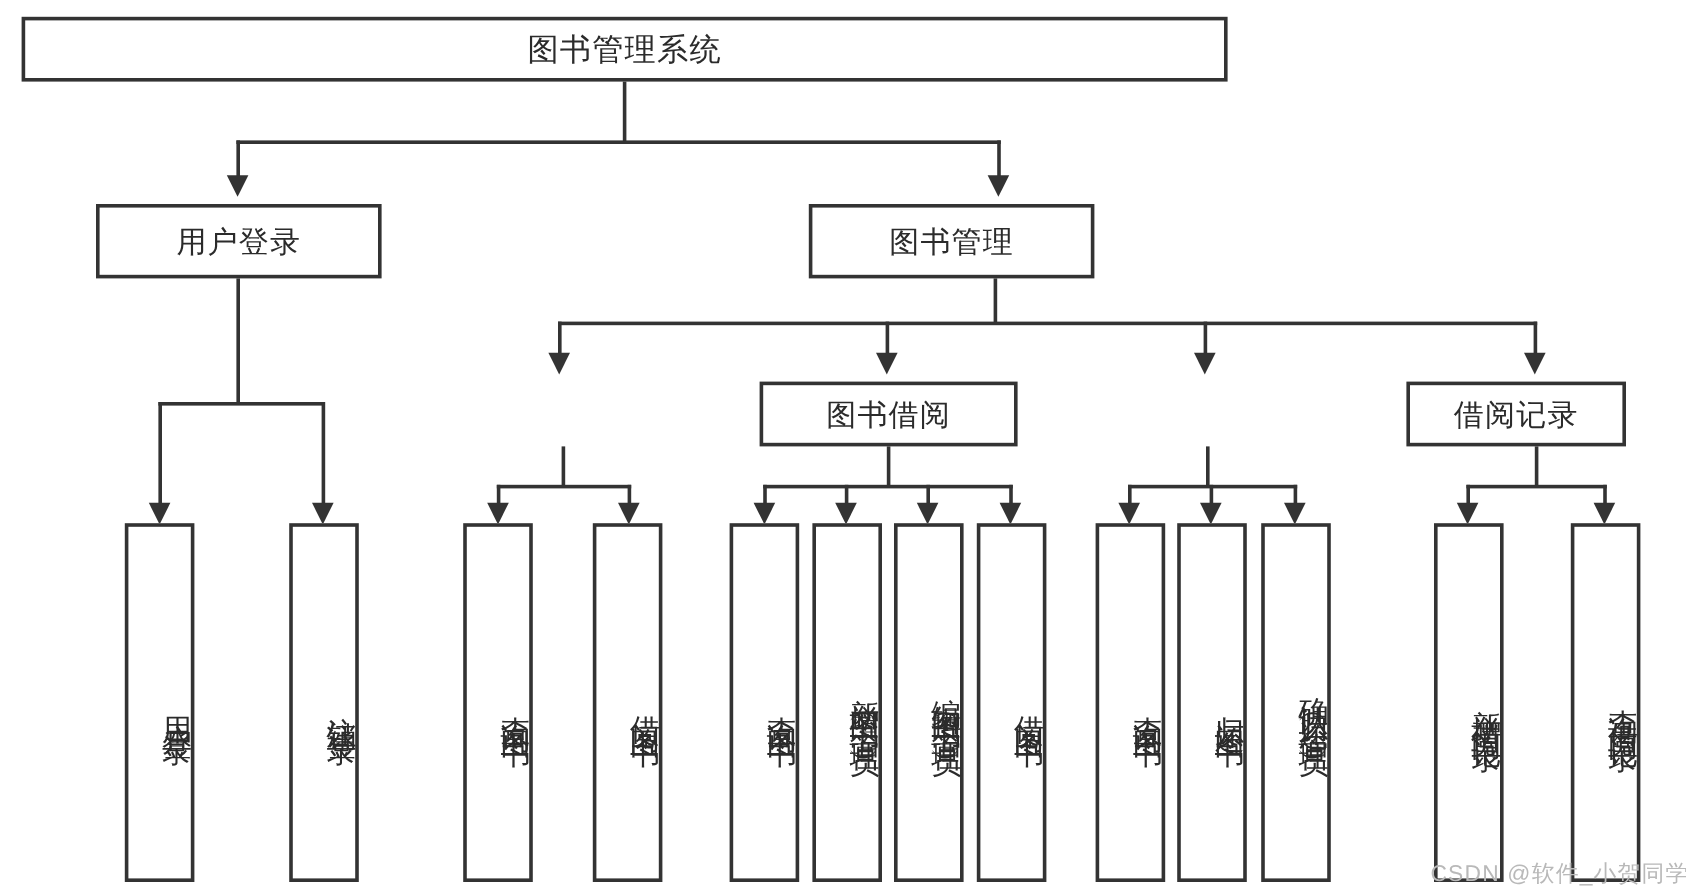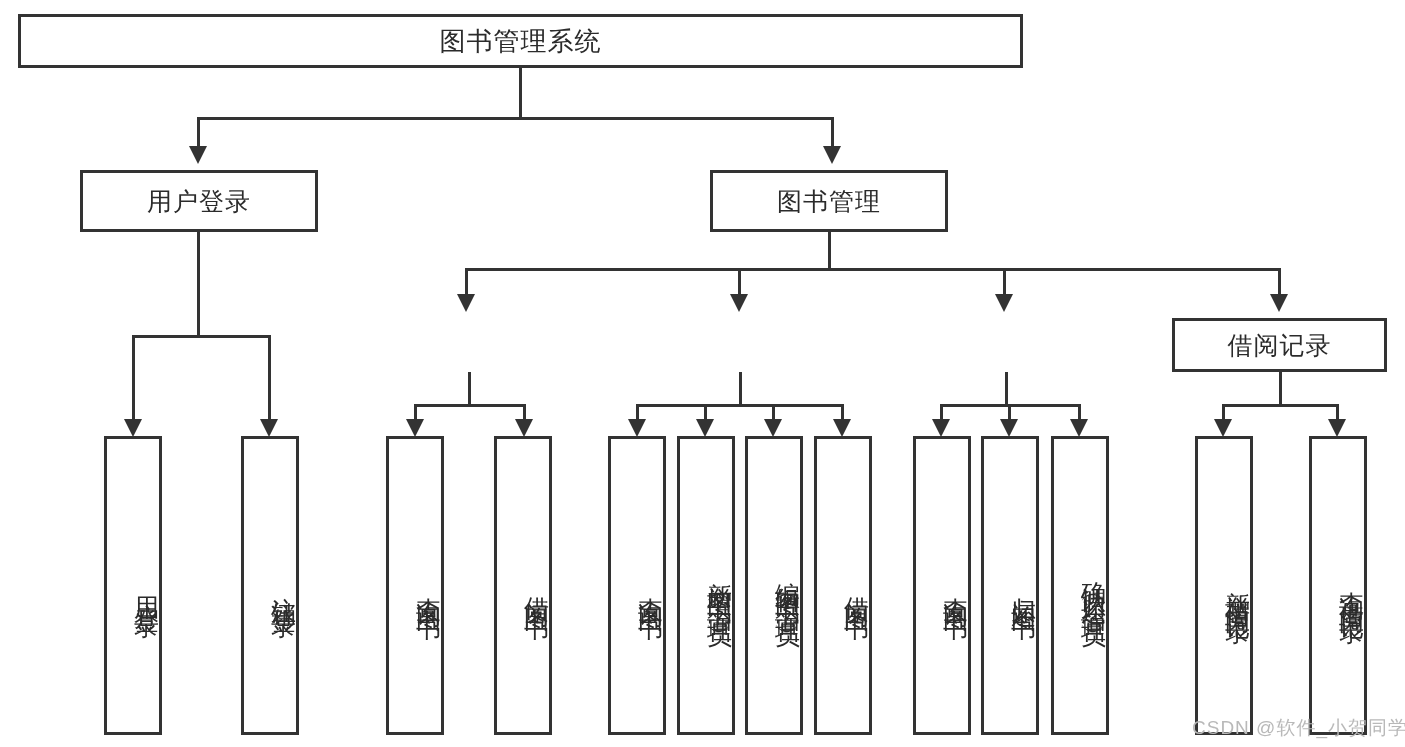--- a/index.html
+++ b/index.html
@@ -77,41 +77,42 @@
   <div class="conn v" style="left:519px; top:68px; width:3px; height:50px;"></div>
 
   <div class="conn h" style="left:197px; top:117px; width:637px; height:3px;"></div>
 
   <div class="conn v" style="left:197px; top:117px; width:3px; height:30px;"></div>
   <div class="arrow" style="left:189px; top:146px;"></div>
   <div class="conn v" style="left:831px; top:117px; width:3px; height:30px;"></div>
   <div class="arrow" style="left:823px; top:146px;"></div>
 
   <div class="node horiz" style="left:80px; top:170px; width:238px; height:62px;">用户登录</div>
-  <div class="node horiz" style="left:710px; top:170px; width:238px; height:62px;">图书管理</div>
+  <div class="node horiz" style="left:674px; top:170px; width:238px; height:62px;">图书管理</div>
 
   <div class="conn v" style="left:197px; top:232px; width:3px; height:105px;"></div>
   <div class="conn h" style="left:132px; top:335px; width:138px; height:3px;"></div>
   <div class="conn v" style="left:132px; top:335px; width:3px; height:86px;"></div>
   <div class="arrow" style="left:124px; top:419px;"></div>
   <div class="conn v" style="left:268px; top:335px; width:3px; height:86px;"></div>
   <div class="arrow" style="left:260px; top:419px;"></div>
 
   <div class="conn v" style="left:828px; top:232px; width:3px; height:38px;"></div>
   <div class="conn h" style="left:465px; top:268px; width:816px; height:3px;"></div>
   <div class="conn v" style="left:465px; top:268px; width:3px; height:27px;"></div>
   <div class="arrow" style="left:457px; top:294px;"></div>
   <div class="conn v" style="left:738px; top:268px; width:3px; height:27px;"></div>
   <div class="arrow" style="left:730px; top:294px;"></div>
   <div class="conn v" style="left:1003px; top:268px; width:3px; height:27px;"></div>
   <div class="arrow" style="left:995px; top:294px;"></div>
   <div class="conn v" style="left:1278px; top:268px; width:3px; height:27px;"></div>
   <div class="arrow" style="left:1270px; top:294px;"></div>
 
-  <div class="node horiz" style="left:1172px; top:318px; width:215px; height:54px;">借阅记录</div>
+  <div class="node horiz" style="left:633px; top:318px; width:215px; height:54px;">图书借阅</div>
+  <div class="node horiz" style="left:1172px; top:318px; width:183px; height:54px;">借阅记录</div>
 
   <div class="conn v" style="left:468px; top:372px; width:3px; height:34px;"></div>
   <div class="conn h" style="left:414px; top:404px; width:112px; height:3px;"></div>
   <div class="conn v" style="left:414px; top:404px; width:3px; height:17px;"></div>
   <div class="arrow" style="left:406px; top:419px;"></div>
   <div class="conn v" style="left:523px; top:404px; width:3px; height:17px;"></div>
   <div class="arrow" style="left:515px; top:419px;"></div>
 
   <div class="conn v" style="left:739px; top:372px; width:3px; height:34px;"></div>
   <div class="conn h" style="left:636px; top:404px; width:208px; height:3px;"></div>

